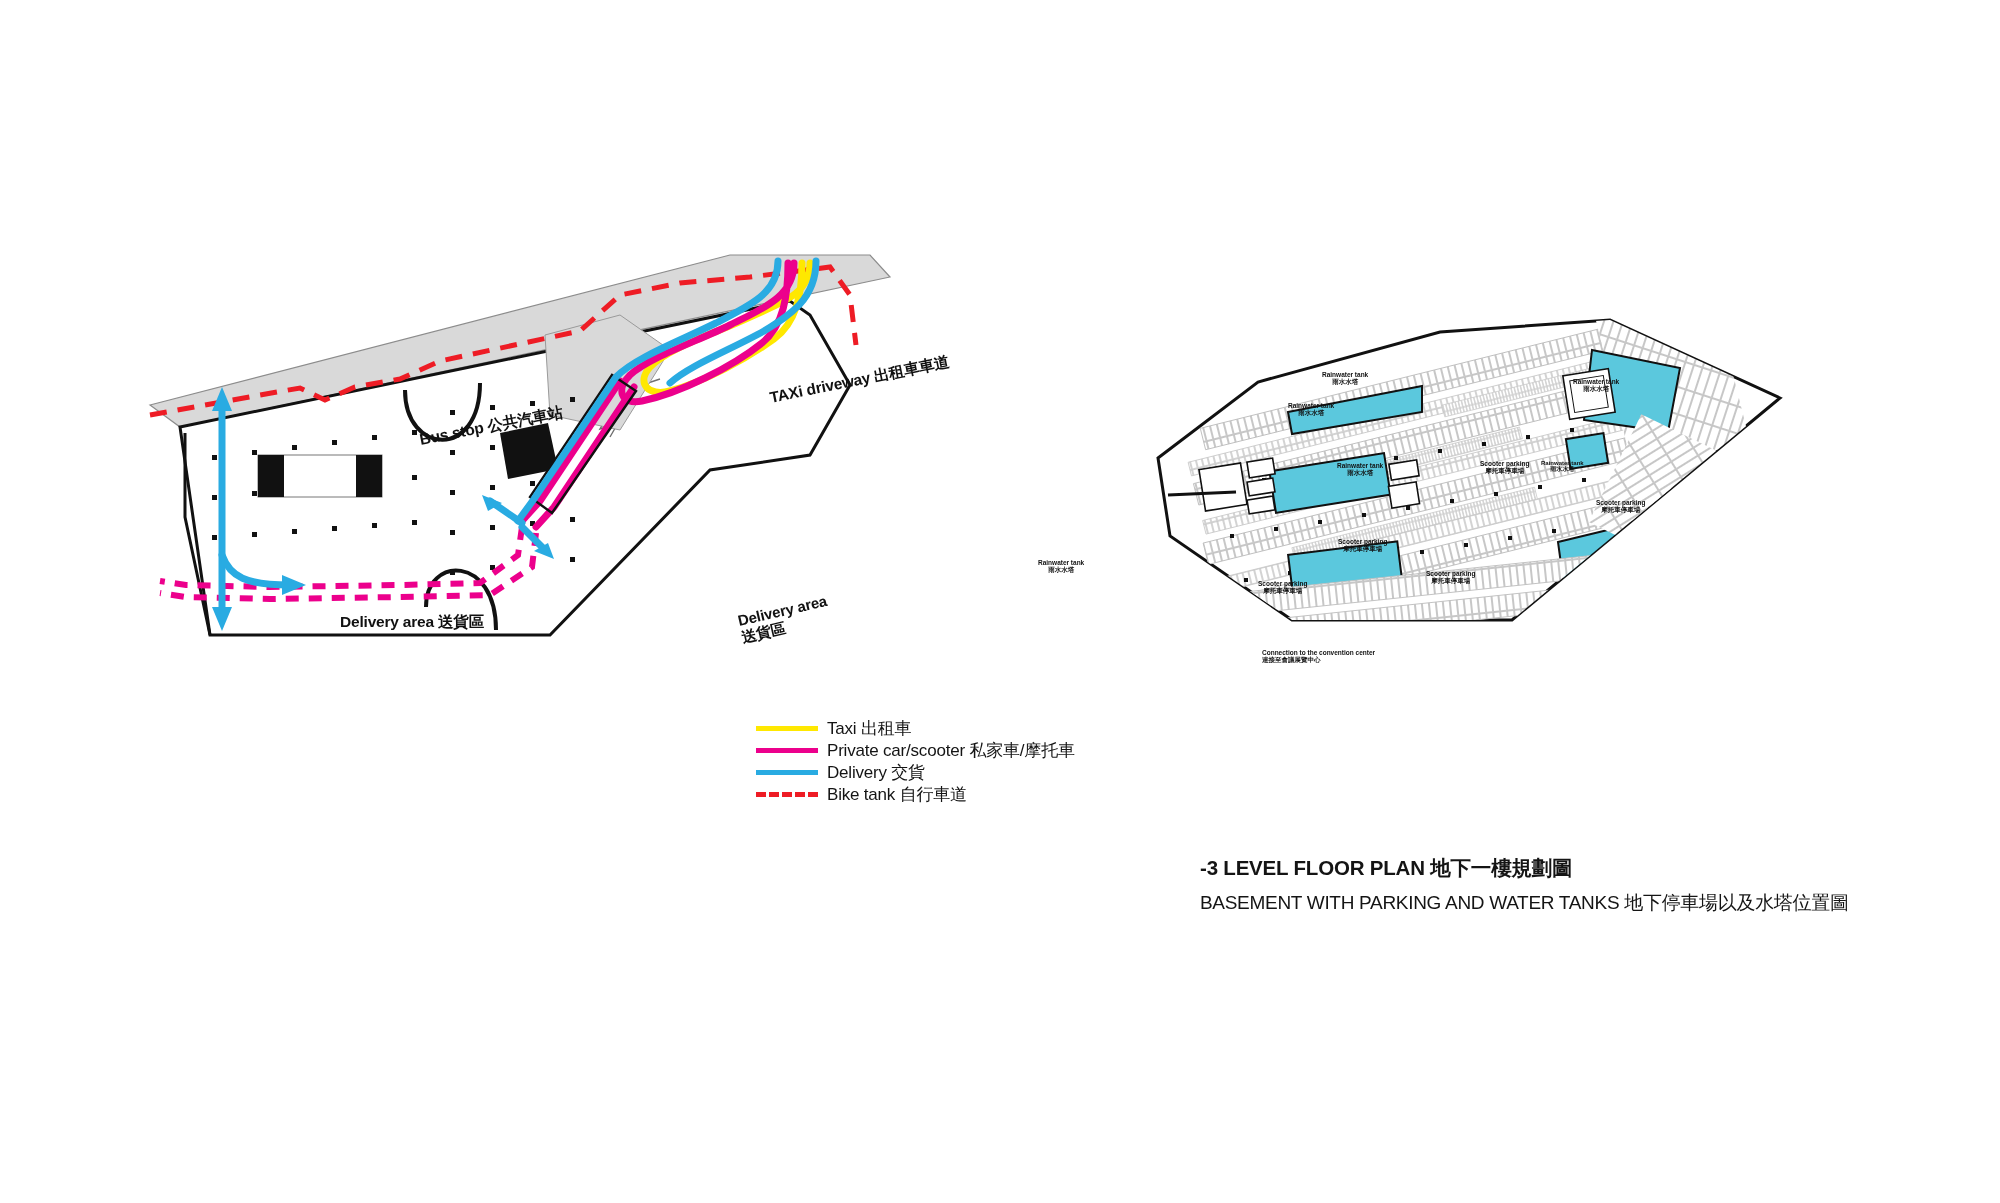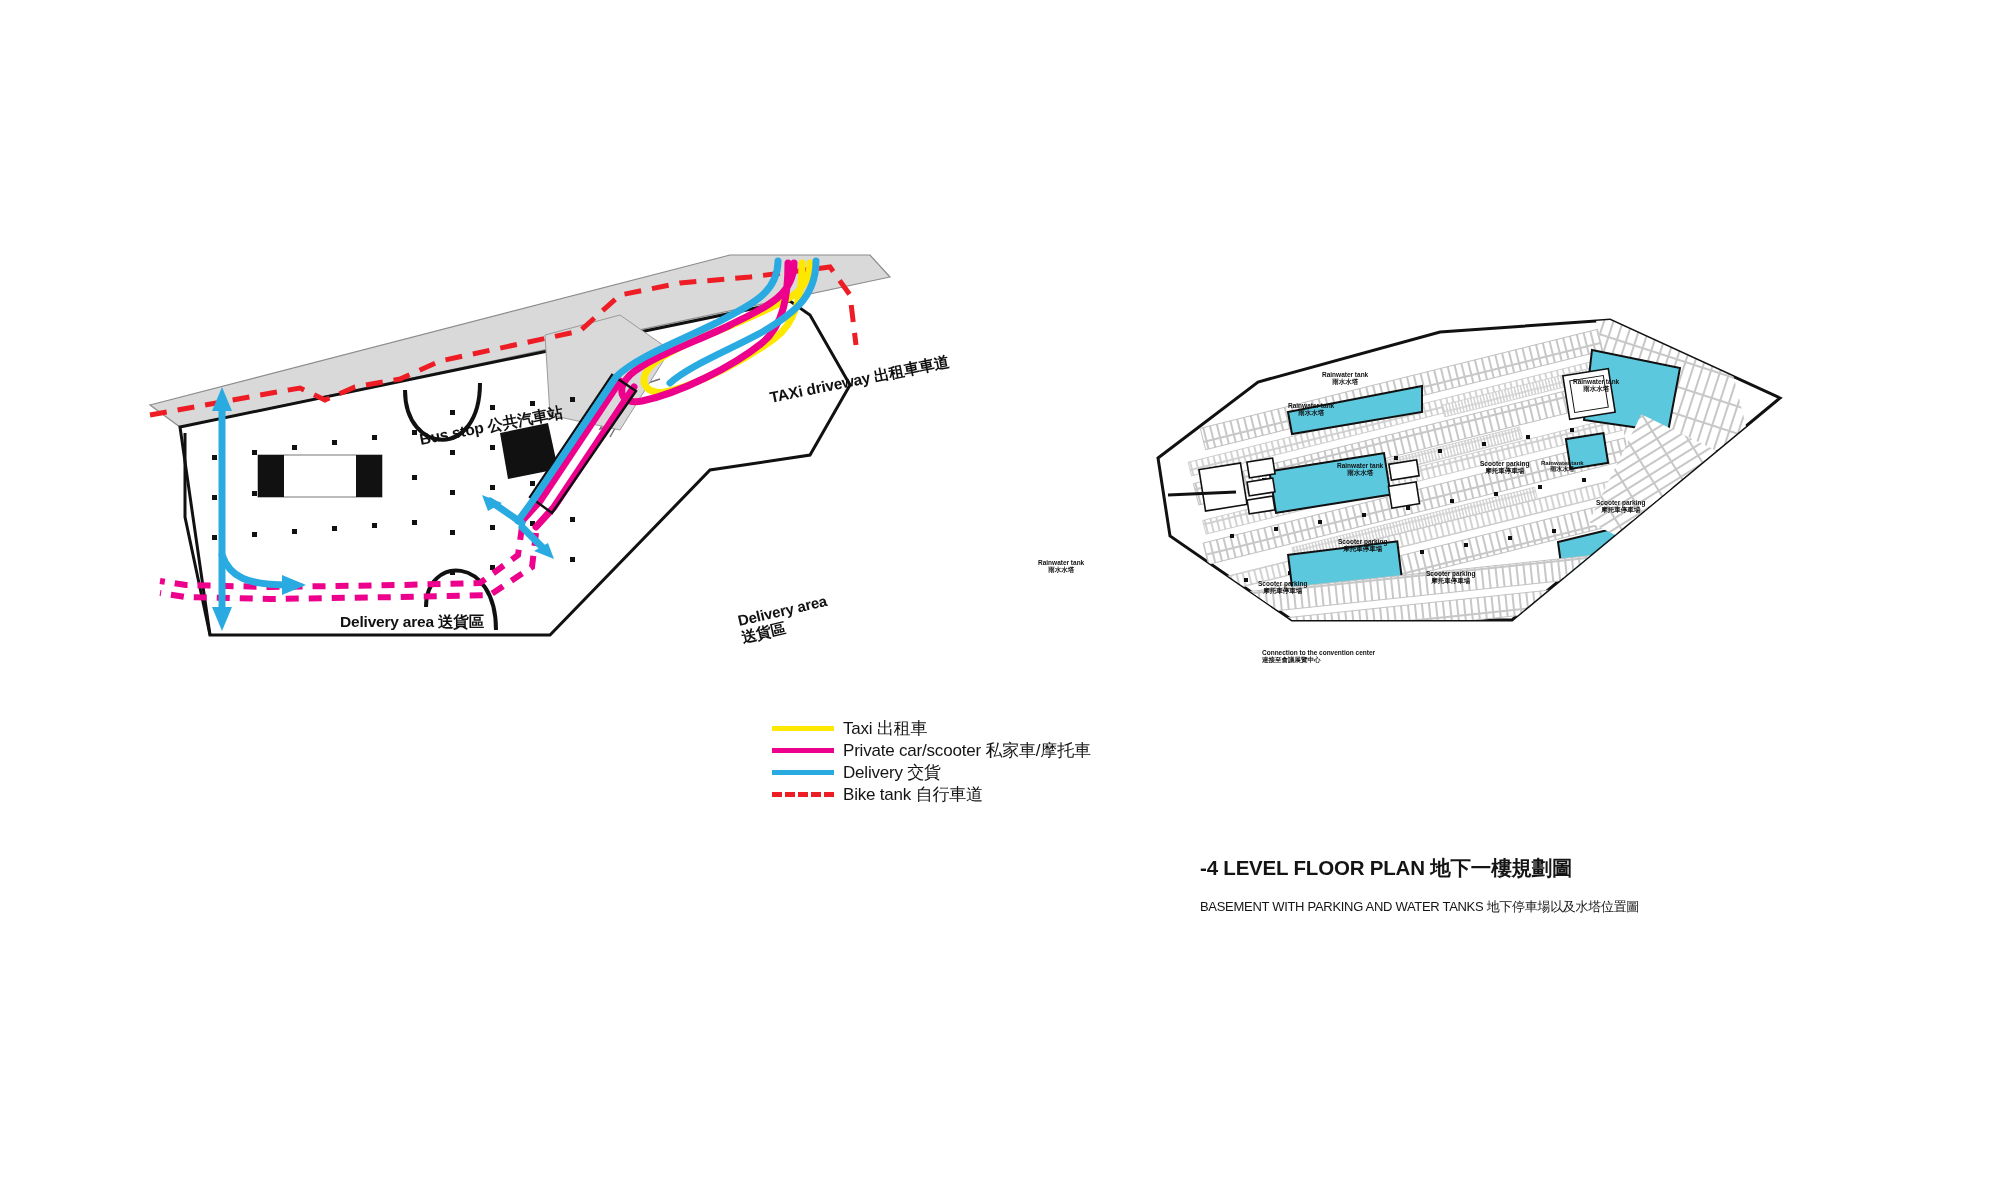--- a/index.html
+++ b/index.html
@@ -15,25 +15,25 @@
 
   svg{display:block;overflow:visible;}
 
   
   .title-block{position:absolute;}
   #title-left{left:230px;top:855px;width:620px;}
   #title-right{left:1200px;top:855px;width:700px;}
 
   .title-main{font-size:20.5px;font-weight:bold;letter-spacing:-0.2px;
               white-space:nowrap;line-height:1.25;color:#141414;}
-  .title-sub{font-size:13px;font-weight:normal;letter-spacing:-0.3px;
-             white-space:nowrap;line-height:1.3;color:#141414;margin-top:18px;}
-
-  
-  #legend{position:absolute;left:772px;top:718px;}
+  .title-sub{font-size:19px;font-weight:normal;letter-spacing:-0.3px;
+             white-space:nowrap;line-height:1.3;color:#141414;margin-top:10px;}
+
+  
+  #legend{position:absolute;left:756px;top:718px;}
   .legend-row{display:flex;align-items:center;height:20px;margin-bottom:2px;}
   .swatch{width:62px;height:5px;margin-right:9px;flex:0 0 auto;}
   .swatch.dash{height:0;border-top:5px dashed #ee1c25;}
   .legend-label{font-size:17px;letter-spacing:-0.2px;white-space:nowrap;
                 color:#141414;font-weight:500;}
 
   
   .maplabel{position:absolute;font-size:15.5px;white-space:nowrap;color:#111;
             font-weight:600;letter-spacing:-0.2px;}
   #lbl-busstop{left:420px;top:430px;transform:rotate(-11deg);transform-origin:left center;}
@@ -338,17 +338,17 @@
     <span class="en">Scooter parking</span>
     <span class="zh">摩托車停車場</span>
   </div>
   <div class="planlabel" style="left:1262px;top:650px;text-align:left;">
     <span class="en">Connection to the convention center</span>
     <span class="zh">連接至會議展覽中心</span>
   </div>
 
 
   <div class="title-block" id="title-right">
-    <div class="title-main">-4 LEVEL FLOOR PLAN 地下一樓規劃圖</div>
+    <div class="title-main">-3 LEVEL FLOOR PLAN 地下一樓規劃圖</div>
     <div class="title-sub">BASEMENT WITH PARKING AND WATER TANKS 地下停車場以及水塔位置圖</div>
   </div>
 
 </div>
 
 </body></html>

